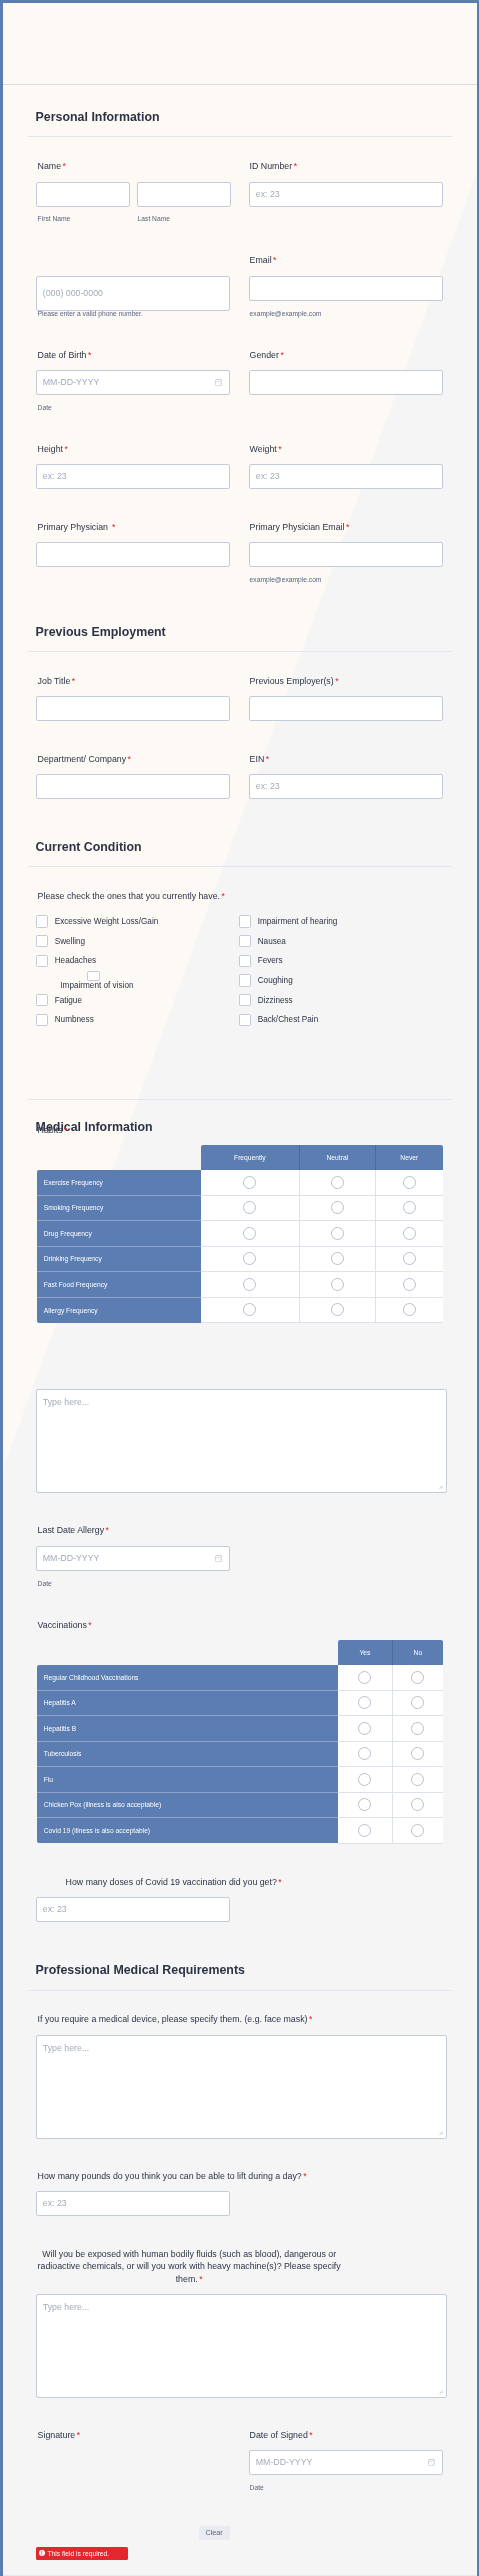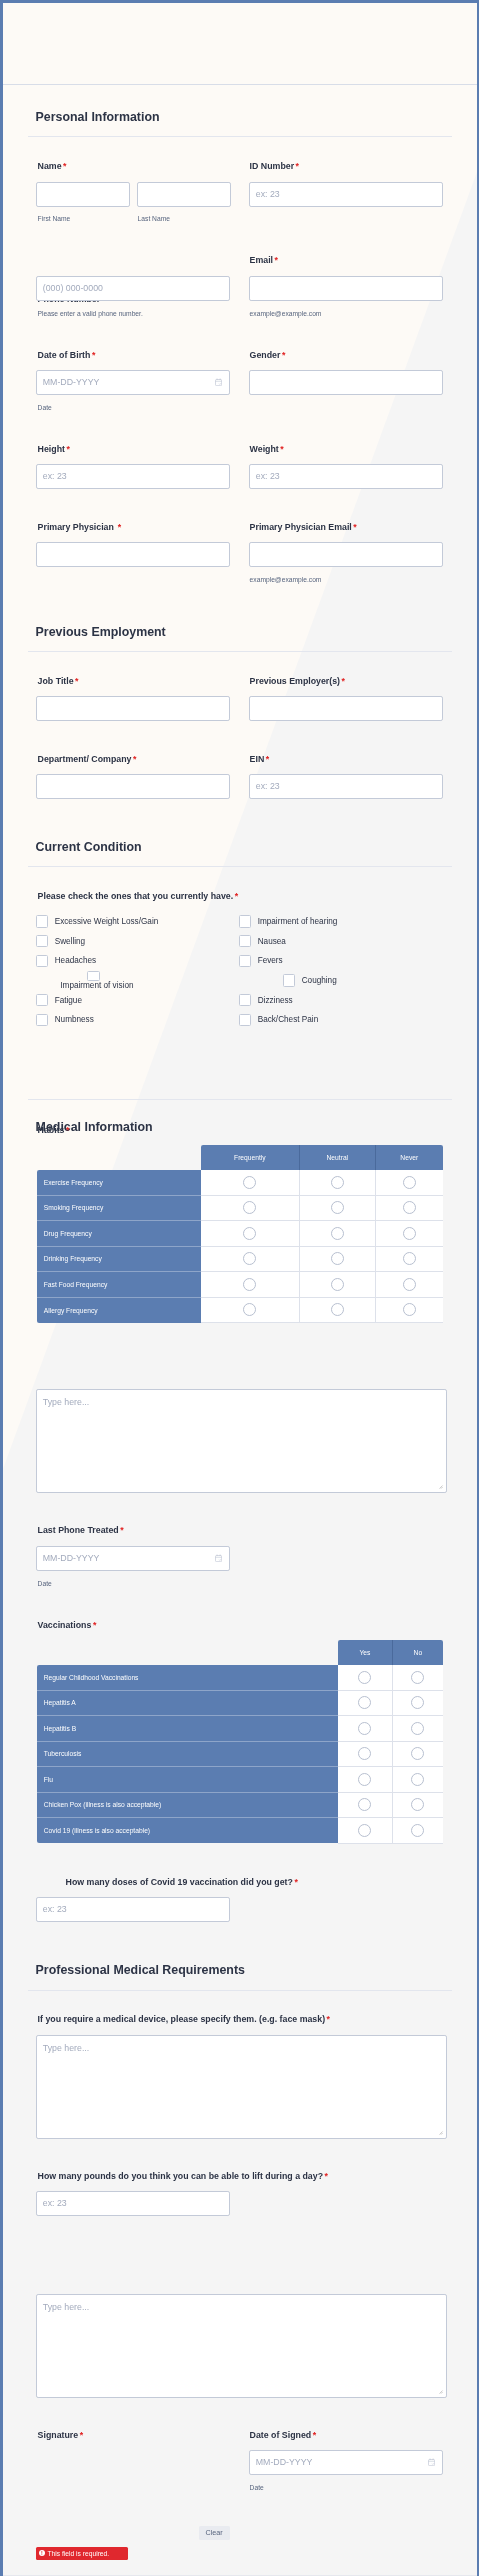--- a/index.html
+++ b/index.html
@@ -17,21 +17,21 @@
   }
   .frame svg.bg { position: absolute; left: 0; top: 0; }
   .abs { position: absolute; }
   .title {
     left: 0; width: 474px; top: 30px; text-align: center;
     font-size: 20.6px; font-weight: 700; color: #2c3345; letter-spacing: 0.1px;
   }
   .hr-full { left: 0; width: 474px; height: 0.5px; background: #d8dde8; }
   .hr { left: 25px; width: 424px; height: 0.5px; background: #e3e6ee; }
   .section-title { font-size: 12.4px; font-weight: 700; color: #2c3345; left: 33px; }
-  .label { font-size: 8.8px; color: #2c3345; font-weight: 700; text-align: center; }
+  .label { font-size: 8.8px; color: #2c3345; font-weight: 400; text-align: center; }
   .req { color: #e02020; margin-left: 1.5px; }
   .sub { font-size: 6.7px; color: #57647e; }
   .input {
     background: #fff; border: 0.5px solid #c3cad8; border-radius: 2.1px;
     font-size: 8.8px; color: #a0a8ba; padding-left: 6.2px;
     display: flex; align-items: center; justify-content: space-between;
     font-family: "Liberation Sans", sans-serif;
   }
   .input .ph { color: #a3abbd; }
   .cal { width: 7.2px; height: 8.2px; margin-right: 6.2px; position: relative; }
@@ -96,21 +96,21 @@
     </div>
   <div class="abs sub" style="left:35px; top:212px;">First Name</div>
   <div class="abs sub" style="left:135px; top:212px;">Last Name</div>
 
   <div class="abs label" style="left:247px; top:158px;"><span>ID Number</span><span class="req">*</span></div>
   <div class="abs input" style="left:246px; top:179px; width:194px; height:25px;">
       <span class="ph">ex: 23</span>
     </div>
 
   <div class="abs label" style="left:35px; top:252px;margin-top:39px;"><span>Phone Number</span><span class="req">*</span></div>
-  <div class="abs input" style="left:33px; top:273px; width:194px; height:25px;">
+  <div class="abs input" style="left:33px; top:273px; width:194px; height:35px;">
       <span class="ph">(000) 000-0000</span>
     </div>
   <div class="abs sub" style="left:35px; top:307px;">Please enter a valid phone number.</div>
 
   <div class="abs label" style="left:247px; top:252px;"><span>Email</span><span class="req">*</span></div>
   <div class="abs input" style="left:246px; top:273px; width:194px; height:25px;">
       <span class="ph"></span>
     </div>
   <div class="abs sub" style="left:247px; top:307px;">example@example.com</div>
 
@@ -212,21 +212,21 @@
         <span>Impairment of hearing</span>
       </div>
     <div class="cb-row" style="height:19.7px;">
         <span class="cb"></span>
         <span>Nausea</span>
       </div>
     <div class="cb-row" style="height:19.7px;">
         <span class="cb"></span>
         <span>Fevers</span>
       </div>
-    <div class="cb-row" style="height:19.7px;margin-left:44px;">
+    <div class="cb-row" style="height:19.7px;">
         <span class="cb"></span>
         <span>Coughing</span>
       </div>
     <div class="cb-row" style="height:19.7px;">
         <span class="cb"></span>
         <span>Dizziness</span>
       </div>
     <div class="cb-row" style="height:19.7px;">
         <span class="cb"></span>
         <span>Back/Chest Pain</span>
@@ -287,21 +287,21 @@
   </table>
 
   <div class="abs textarea" style="left:33px; top:1386px; width:411px; height:104px;">
     <span>Type here...</span>
     <svg class="resize" width="4.1" height="4.1" viewBox="0 0 8 8">
         <line x1="7" y1="1" x2="1" y2="7" stroke="#999" stroke-width="1"></line>
         <line x1="7" y1="4" x2="4" y2="7" stroke="#999" stroke-width="1"></line>
       </svg>
   </div>
 
-  <div class="abs label" style="left:35px; top:1522px;"><span>Last Phone Treated</span><span class="req">*</span></div>
+  <div class="abs label" style="left:35px; top:1522px;"><span>Last Date Allergy</span><span class="req">*</span></div>
   <div class="abs input" style="left:33px; top:1543px; width:194px; height:25px;">
     <span class="ph">MM-DD-YYYY</span>
     <svg class="cal" viewBox="0 0 14 16">
         <rect x="1" y="3" width="12" height="12" rx="2" fill="none" stroke="#b8c0d0" stroke-width="1.2"></rect>
         <line x1="1" y1="6.5" x2="13" y2="6.5" stroke="#b8c0d0" stroke-width="1"></line>
         <line x1="4" y1="1" x2="4" y2="4" stroke="#b8c0d0" stroke-width="1.2"></line>
         <line x1="10" y1="1" x2="10" y2="4" stroke="#b8c0d0" stroke-width="1.2"></line>
         <polyline points="8,11 9.5,12.5 12,10" fill="none" stroke="#b8c0d0" stroke-width="1"></polyline>
       </svg>
   </div>
@@ -371,20 +371,25 @@
         <line x1="7" y1="1" x2="1" y2="7" stroke="#999" stroke-width="1"></line>
         <line x1="7" y1="4" x2="4" y2="7" stroke="#999" stroke-width="1"></line>
       </svg>
   </div>
 
   <div class="abs label" style="left:35px; top:2168px;"><span>How many pounds do you think you can be able to lift during a day?</span><span class="req">*</span></div>
   <div class="abs input" style="left:33px; top:2188px; width:194px; height:25px;">
       <span class="ph">ex: 23</span>
     </div>
 
+  <div class="abs label" style="left:35px; top:2245px; line-height:12.6px;">
+    <div>Will you be exposed with human bodily fluids (such as blood), dangerous or</div>
+    <div>radioactive chemicals, or will you work with heavy machine(s)? Please specify</div>
+    <div><span>them.</span><span class="req">*</span></div>
+  </div>
   <div class="abs textarea" style="left:33px; top:2291px; width:411px; height:104px;">
     <span>Type here...</span>
     <svg class="resize" width="4.1" height="4.1" viewBox="0 0 8 8">
         <line x1="7" y1="1" x2="1" y2="7" stroke="#999" stroke-width="1"></line>
         <line x1="7" y1="4" x2="4" y2="7" stroke="#999" stroke-width="1"></line>
       </svg>
   </div>
 
   <div class="abs label" style="left:35px; top:2427px;"><span>Signature</span><span class="req">*</span></div>
   <div class="abs clear-btn" style="left:196px; top:2523px; width:31px; height:14.4px;">Clear</div>

